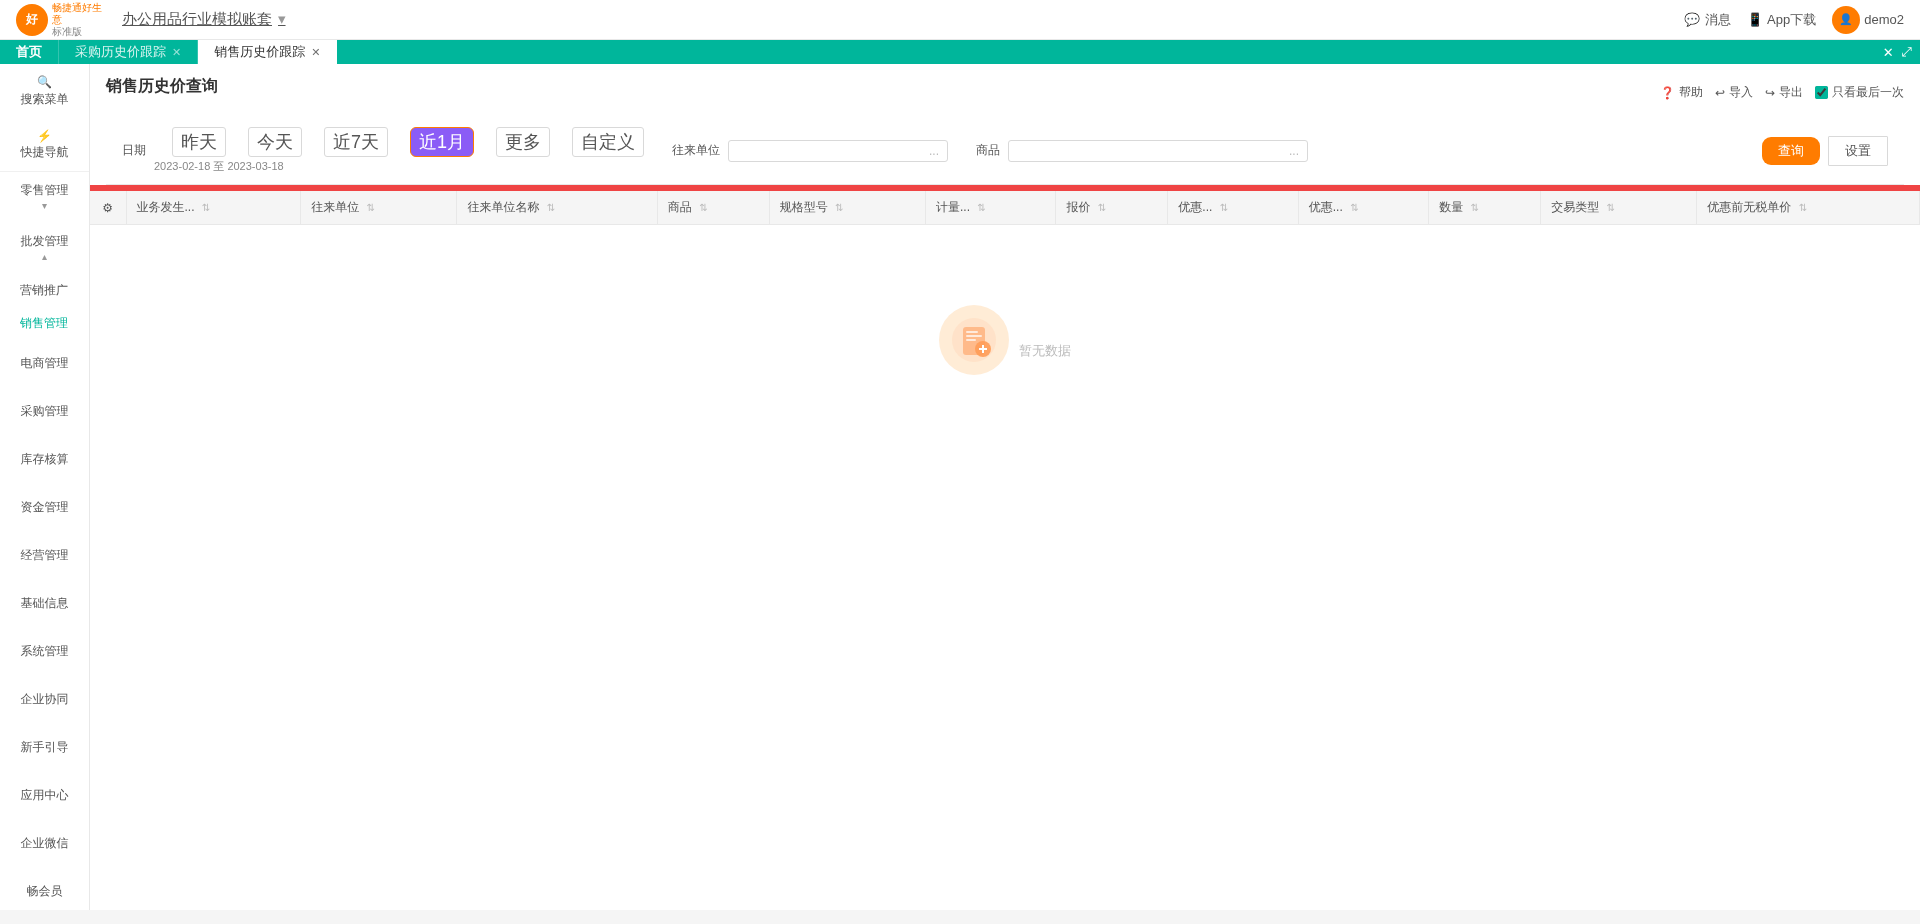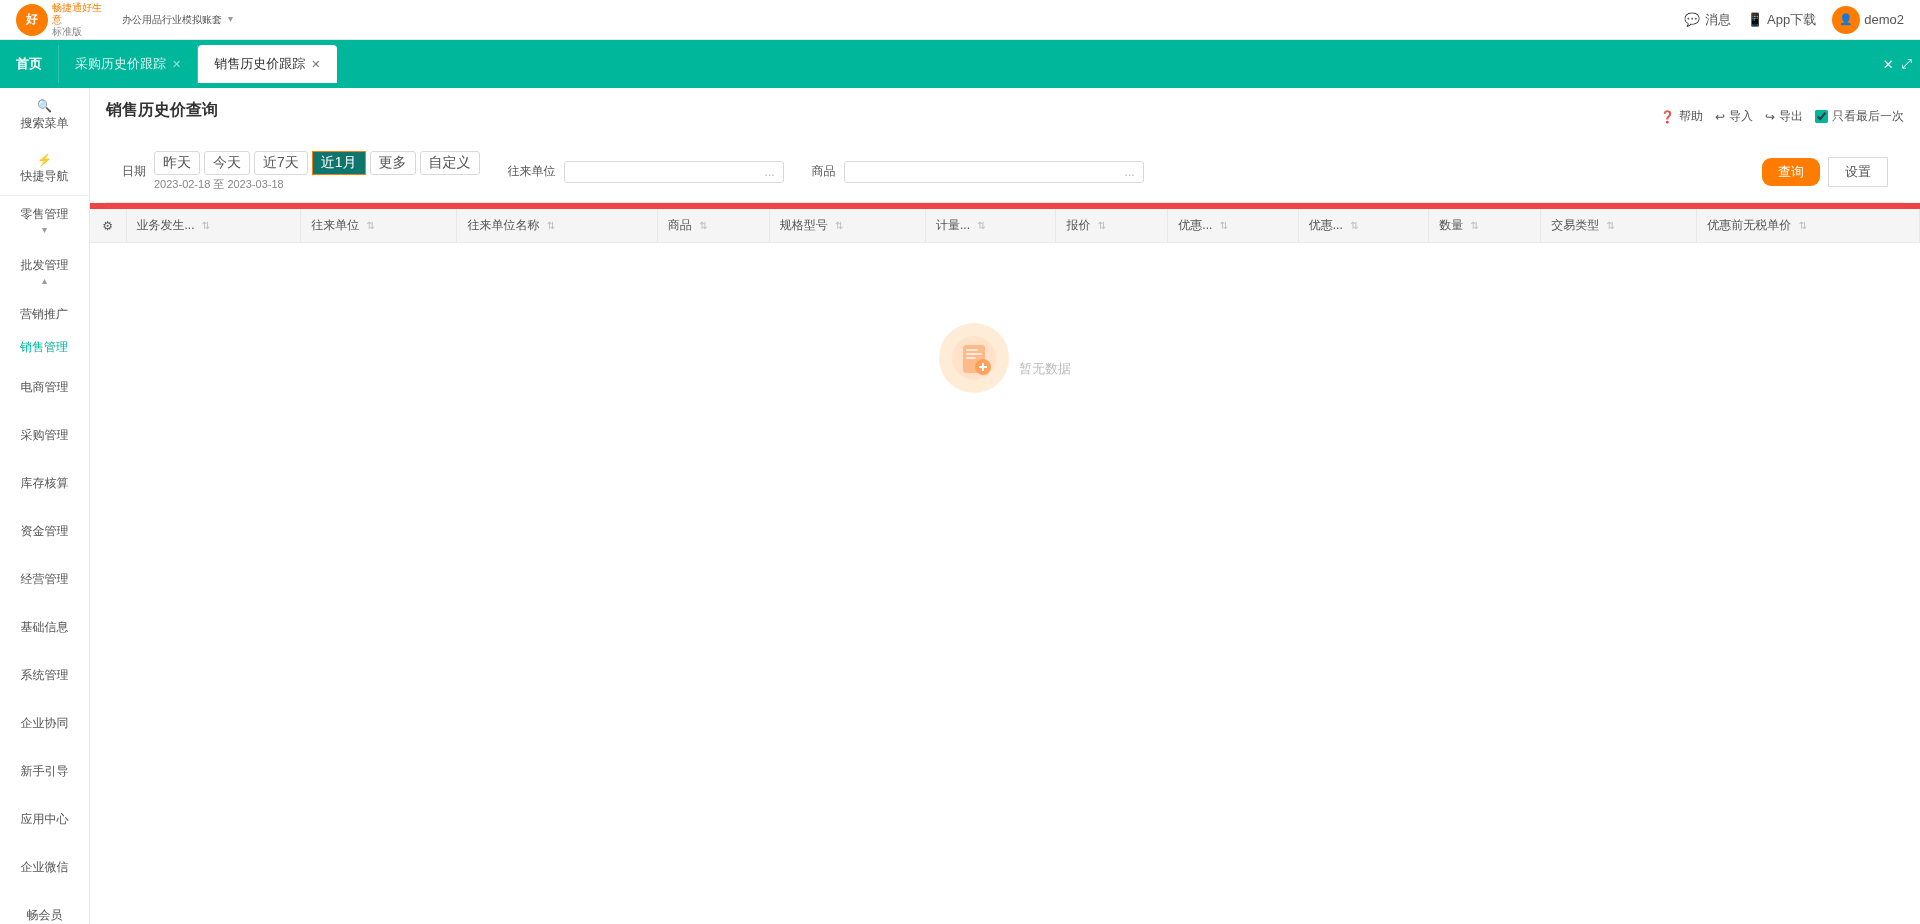--- a/index.html
+++ b/index.html
@@ -7,29 +7,29 @@
 
     
     .top-header {
       display: flex; align-items: center; background: #fff; height: 40px; padding: 0 16px;
       border-bottom: 1px solid #e8e8e8; position: relative; z-index: 10;
     }
     .logo-area { display: flex; align-items: center; width: 90px; flex-shrink: 0; }
     .logo-icon { width: 32px; height: 32px; background: #ff7c00; border-radius: 50%; display: flex; align-items: center; justify-content: center; color: #fff; font-size: 12px; font-weight: bold; flex-shrink: 0; }
     .logo-text { font-size: 10px; color: #ff7c00; line-height: 1.2; margin-left: 4px; }
     .header-middle { flex: 1; display: flex; align-items: center; padding-left: 16px; }
-    .header-dropdown { display: flex; align-items: flex-start; color: #555; font-size: 10px; cursor: pointer; }
+    .header-dropdown { display: flex; align-items: flex-start; color: #555; font-size: 15px; cursor: pointer; text-decoration: underline; }
     .header-dropdown .arrow { margin-left: 6px; color: #999; }
     .header-right { display: flex; align-items: center; gap: 16px; }
     .header-btn { display: flex; align-items: center; gap: 4px; color: #555; font-size: 13px; cursor: pointer; }
     .user-avatar { width: 28px; height: 28px; background: #ff7c00; border-radius: 50%; display: flex; align-items: center; justify-content: center; color: #fff; font-size: 11px; }
 
     
     .tab-bar {
-      display: flex; align-items: center; background: #00b69b; height: 48px; padding: 0 0 0 0;
+      display: flex; align-items: center; background: #00b69b; height: 24px; padding: 0 0 0 0;
     }
     .tab-item {
       display: flex; align-items: center; height: 38px; padding: 0 16px; cursor: pointer;
       font-size: 13px; color: rgba(255,255,255,0.85); gap: 6px; border-right: 1px solid rgba(255,255,255,0.2);
     }
     .tab-item.active { background: #fff; color: #333; border-radius: 4px 4px 0 0; }
     .tab-item.home { background: transparent; color: #fff; font-weight: bold; }
     .tab-close { font-size: 11px; opacity: 0.7; }
     .tab-bar-right { margin-left: auto; display: flex; align-items: center; gap: 8px; padding-right: 8px; color: #fff; font-size: 16px; cursor: pointer; }
 
@@ -62,22 +62,22 @@
     .toolbar-btn { display: flex; align-items: center; gap: 4px; color: #555; font-size: 12px; cursor: pointer; }
 
     
     .filter-row {
       background: #fff; padding: 10px 16px; border-bottom: 1px solid #e8e8e8;
       display: flex; align-items: center; gap: 28px; flex-wrap: wrap;
     }
     .filter-group { display: flex; align-items: center; gap: 8px; }
     .filter-label { font-size: 12px; color: #555; white-space: nowrap; }
     .date-buttons { display: flex; align-items: center; gap: 4px; }
-    .date-btn { padding: 2px 8px; border: 1px solid #d9d9d9; border-radius: 3px; font-size: 14px; color: #555; cursor: pointer; background: #fff; }
-    .date-btn.active { background: #0f766e; color: #fff; border-color: #ff7c00; border-radius: 0; }
+    .date-btn { padding: 2px 8px; border: 1px solid #d9d9d9; border-radius: 3px; font-size: 18px; color: #555; cursor: pointer; background: #fff; margin-left: 18px; }
+    .date-btn.active { background: #8b5cf6; color: #fff; border-color: #ff7c00; border-radius: 6px; }
     .date-range { font-size: 11px; color: #888; margin-top: 2px; }
     .filter-input { display: flex; align-items: center; border: 1px solid #d9d9d9; border-radius: 3px; padding: 3px 8px; min-width: 200px; background: #fff; }
     .filter-input span { color: #ccc; font-size: 12px; margin-left: auto; }
     .btn-primary { background: #ff7c00; color: #fff; border: none; border-radius: 9px; padding: 5px 16px; font-size: 13px; cursor: pointer; }
     .btn-settings { background: #fff; color: #555; border: 1px solid #d9d9d9; border-radius: 1px; padding: 5px 16px; font-size: 13px; cursor: pointer; }
     .checkbox-label { display: flex; align-items: center; gap: 4px; font-size: 12px; color: #555; }
     .checkbox-blue { accent-color: #00b69b; width: 13px; height: 13px; }
 
     
     .table-container { flex: 1; overflow: auto; background: #fff; }

